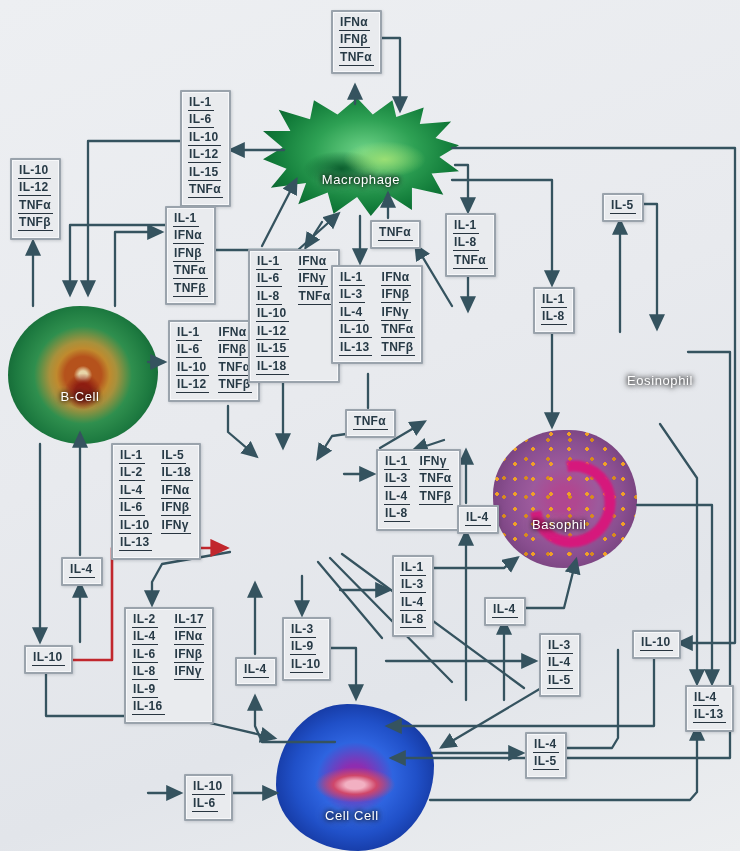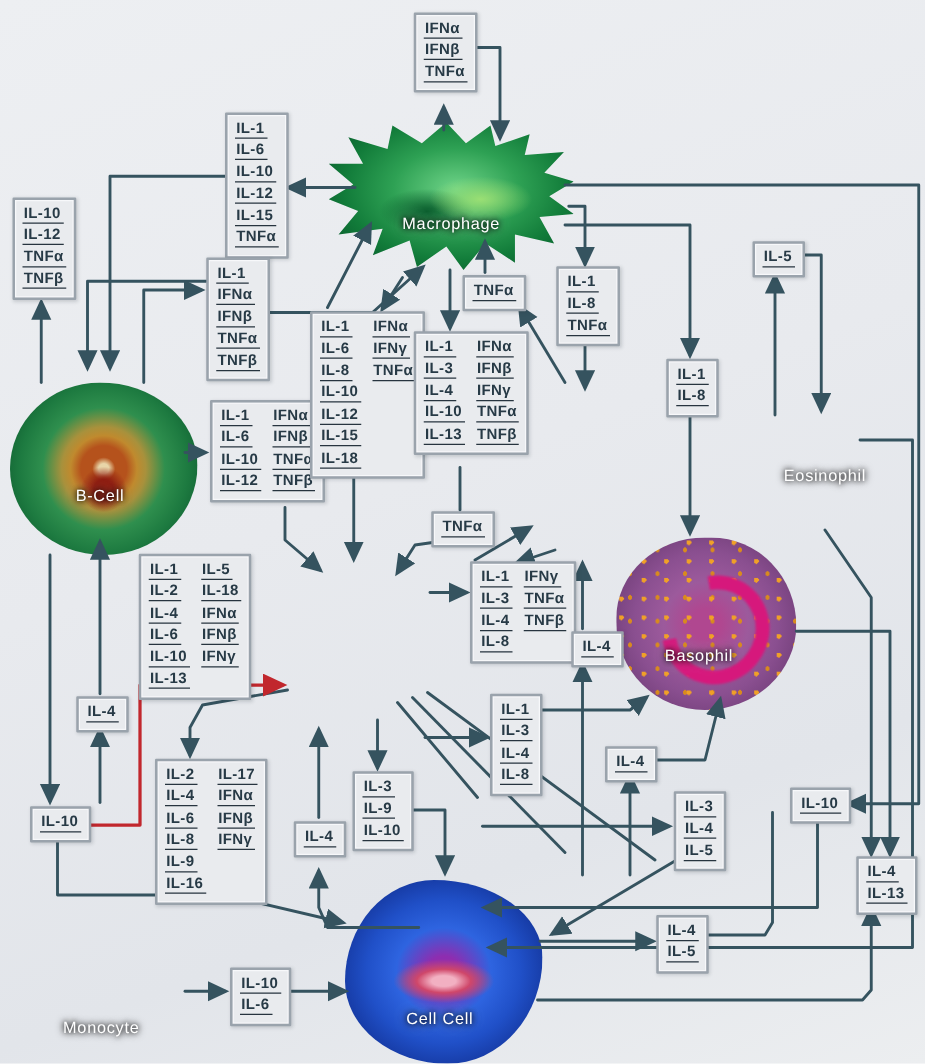--- a/index.html
+++ b/index.html
@@ -184,24 +184,20 @@
     </div>
     <div class="cell cell-basophil" style="left: 493px; top: 430px; width: 144px; height: 138px;">
       <div class="body"></div>
       <div class="ring"></div>
       <span class="lbl" style="left: 46%; top: 47%;">Basophil</span>
     </div>
     <div class="cell cell-mastcell" style="left: 276px; top: 704px; width: 158px; height: 147px;">
       <div class="body"></div>
       <span class="lbl" style="left: 48%; top: 56%;">Cell Cell</span>
     </div>
-    <div class="cell cell-monocyte" style="left: 10px; top: 736px; width: 148px; height: 114px;">
-      <div class="body"></div>
-      <span class="lbl" style="left: 48%; top: 50%;">Monocyte</span>
-    </div>
     <div class="cybox" style="left: 331px; top: 10px;">
       <div class="col">
         <span class="item">IFNα</span>
         <span class="item">IFNβ</span>
         <span class="item">TNFα</span>
       </div>
     </div>
     <div class="cybox" style="left: 180px; top: 90px;">
       <div class="col">
         <span class="item">IL-1</span>

